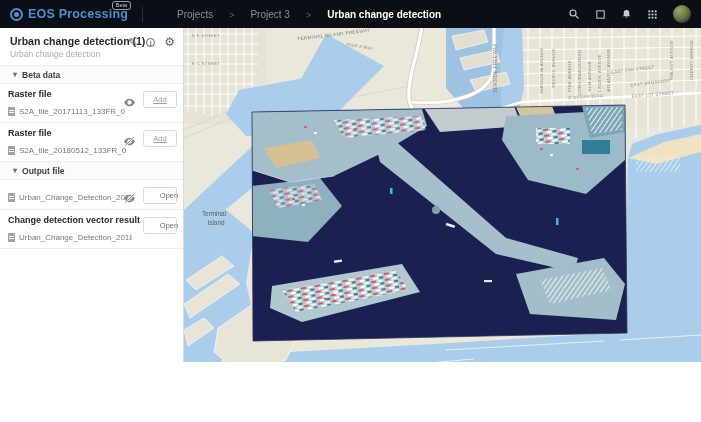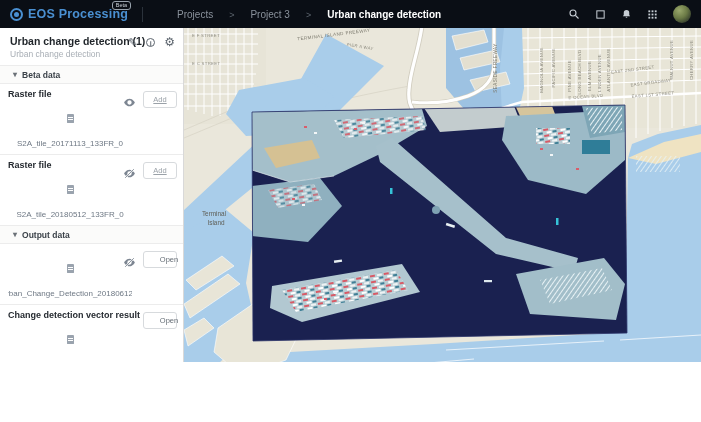--- a/index.html
+++ b/index.html
@@ -36,22 +36,22 @@
   .tool{cursor:pointer;display:flex;align-items:center;justify-content:center;}
   .pencil{font-size:11px;line-height:11px;}
   .info-c{width:9px;height:9px;border:1px solid #5d656e;border-radius:50%;
           font-size:7px;line-height:9px;text-align:center;color:#5d656e;font-weight:700;}
   .gear{font-size:12px;line-height:12px;}
   .section{display:flex;align-items:center;gap:5px;height:18px;padding:0 13px;background:#fbfbfa;
            border-bottom:1px solid #ececec;font-size:8.5px;font-weight:700;color:#3b4249;cursor:pointer;}
   .caret{font-size:8px;color:#6b7177;}
   .row{position:relative;padding:5px 8px 6px;border-bottom:1px solid #ececec;min-height:30px;}
   .row-title{font-size:9px;font-weight:700;color:#262b31;}
-  .row-file{display:flex;align-items:center;gap:16px;margin-top:15px;font-size:8px;color:#6e7884;
-            max-width:124px;white-space:nowrap;overflow:hidden;flex-direction:column;}
+  .row-file{display:flex;align-items:center;gap:4px;margin-top:8px;font-size:8px;color:#6e7884;
+            max-width:124px;white-space:nowrap;overflow:hidden;}
   .doc{flex:0 0 auto;width:7px;height:9px;border-radius:1px;background:#9aa3ae;
        box-shadow:inset 0 -2px 0 #9aa3ae;position:relative;}
   .doc:after{content:"";position:absolute;left:1px;top:3px;width:5px;height:1px;background:#fff;
              box-shadow:0 2px 0 #fff;}
   .row-eye{position:absolute;right:47px;top:11px;cursor:pointer;}
   .row-btn{position:absolute;right:6px;top:7px;width:34px;height:17px;border:1px solid #d7dadd;
            border-radius:3px;background:#fff;font-size:7.5px;display:flex;align-items:center;
            justify-content:center;cursor:pointer;}
   .btn-add{color:#9aa1a8;text-decoration:underline;}
   .btn-open{color:#666e76;padding-left:24px;}
@@ -169,21 +169,21 @@
             <path d="M12 5C5.5 5 2 12 2 12s3.5 7 10 7 10-7 10-7-3.5-7-10-7zm0 11a4 4 0 1 1 0-8 4 4 0 0 1 0 8z" fill="#7d8692"></path>
             <line x1="4" y1="20" x2="20" y2="4" stroke="#ffffff" stroke-width="3"></line>
             <line x1="4" y1="20" x2="20" y2="4" stroke="#7d8692" stroke-width="1.6"></line>
           </svg>
       </span>
       <button class="row-btn btn-add">Add</button>
     </div>
 
     <div class="section">
       <span class="caret">▾</span>
-      <span>Output data</span>
+      <span>Output file</span>
     </div>
 
     <div class="row">
       <div class="row-file">
         <span class="doc"></span>
         <span>Urban_Change_Detection_20180612...</span>
       </div>
       <span class="row-eye">
         <svg width="13" height="13" viewBox="0 0 24 24">
             <path d="M12 5C5.5 5 2 12 2 12s3.5 7 10 7 10-7 10-7-3.5-7-10-7zm0 11a4 4 0 1 1 0-8 4 4 0 0 1 0 8z" fill="#7d8692"></path>

